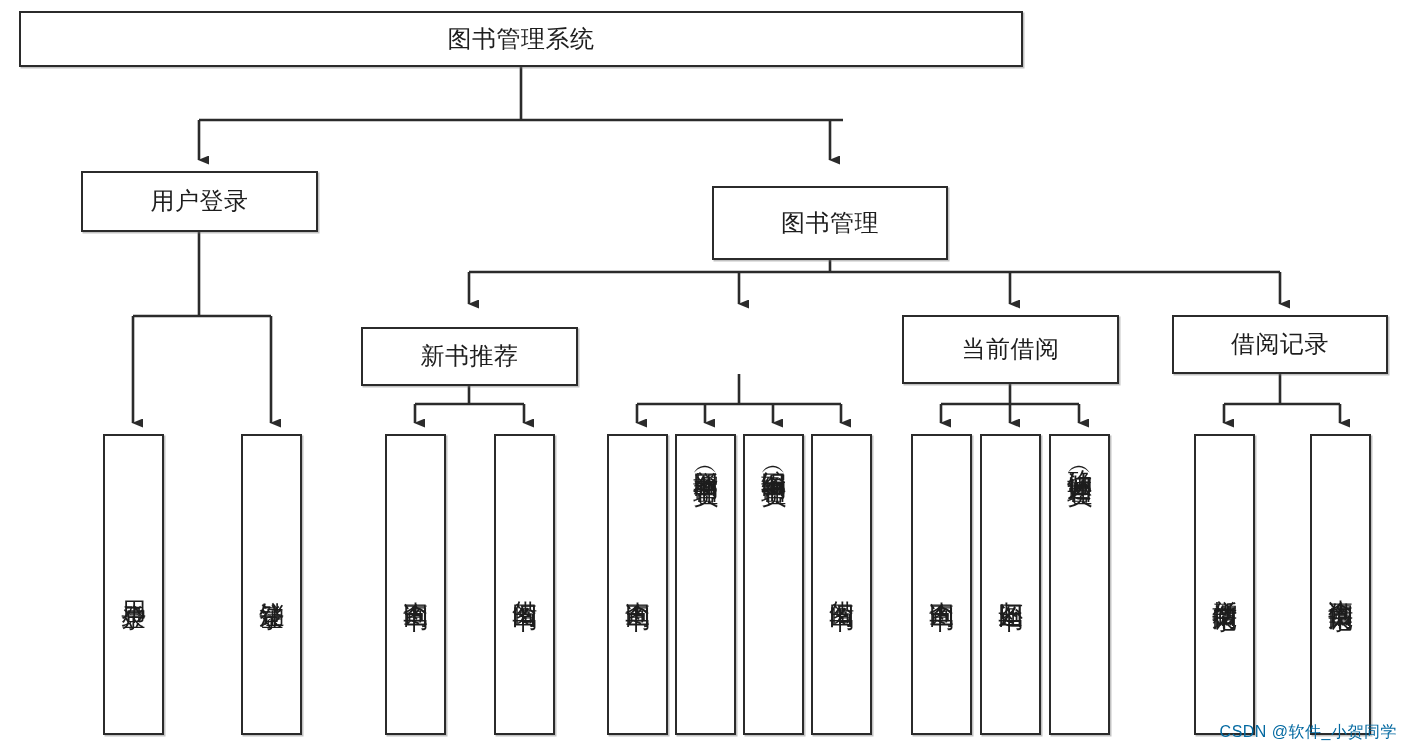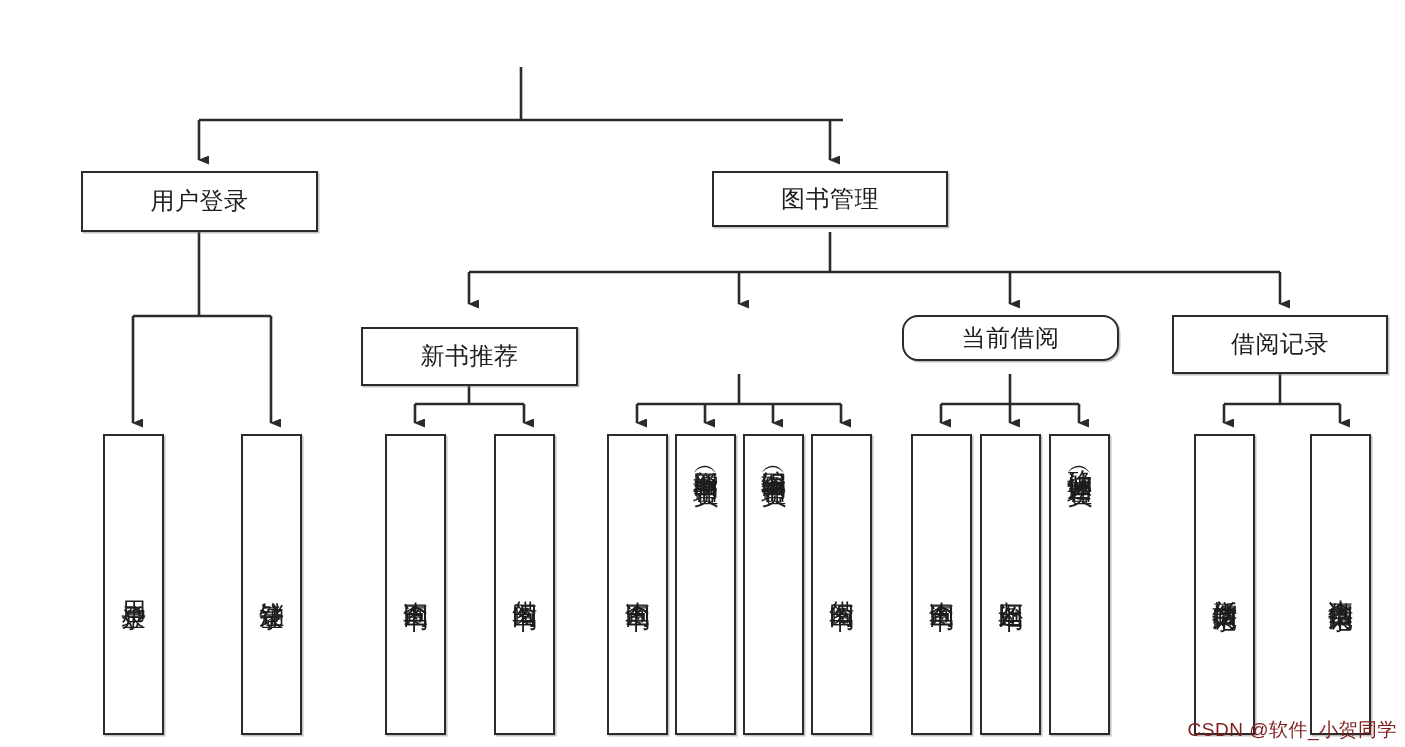--- a/index.html
+++ b/index.html
@@ -60,22 +60,22 @@
     letter-spacing: 2px;
   }
   .node.vert.centered {
     align-items: center;
     padding-top: 0;
   }
   .watermark {
     position: absolute;
     right: 8px;
     bottom: 4px;
-    font-size: 19px;
-    color: #7f1d1d;
+    font-size: 16px;
+    color: #0369a1;
     letter-spacing: 0.5px;
     white-space: nowrap;
     user-select: none;
   }
 </style>
 </head>
 <body>
 
 <div id="diagram-root">
 
@@ -122,32 +122,35 @@
       <path d="M1010,404 L1010,423" marker-end="url(#arrowhead)"></path>
       <path d="M1079,404 L1079,423" marker-end="url(#arrowhead)"></path>
 
       <path d="M1280,374 L1280,404"></path>
       <path d="M1224,404 L1340,404"></path>
       <path d="M1224,404 L1224,423" marker-end="url(#arrowhead)"></path>
       <path d="M1340,404 L1340,423" marker-end="url(#arrowhead)"></path>
     </g>
   </svg>
 
+  <div class="node horiz" style="left:19px; top:11px; width:1004px; height:56px;">
+    <span class="label">图书管理系统</span>
+  </div>
 
   <div class="node horiz" style="left:81px; top:171px; width:237px; height:61px;">
     <span class="label">用户登录</span>
   </div>
-  <div class="node horiz" style="left:712px; top:171px; width:236px; height:56px;font-family:Liberation Serif, serif;">
+  <div class="node horiz" style="left:712px; top:186px; width:236px; height:74px;font-family:Liberation Serif, serif;">
     <span class="label">图书管理</span>
   </div>
 
   <div class="node horiz" style="left:361px; top:315px; width:217px; height:59px;margin-top:12px;">
     <span class="label">新书推荐</span>
   </div>
-  <div class="node horiz" style="left:902px; top:315px; width:217px; height:46px;border-radius:16px;">
+  <div class="node horiz" style="left:902px; top:315px; width:217px; height:69px;">
     <span class="label">当前借阅</span>
   </div>
   <div class="node horiz" style="left:1172px; top:315px; width:216px; height:59px;">
     <span class="label">借阅记录</span>
   </div>
 
   <div class="node vert centered" style="left:103px; top:434px; width:61px; height:301px;">
     <span class="label">用户登录</span>
   </div>
   <div class="node vert centered" style="left:241px; top:434px; width:61px; height:301px;">

